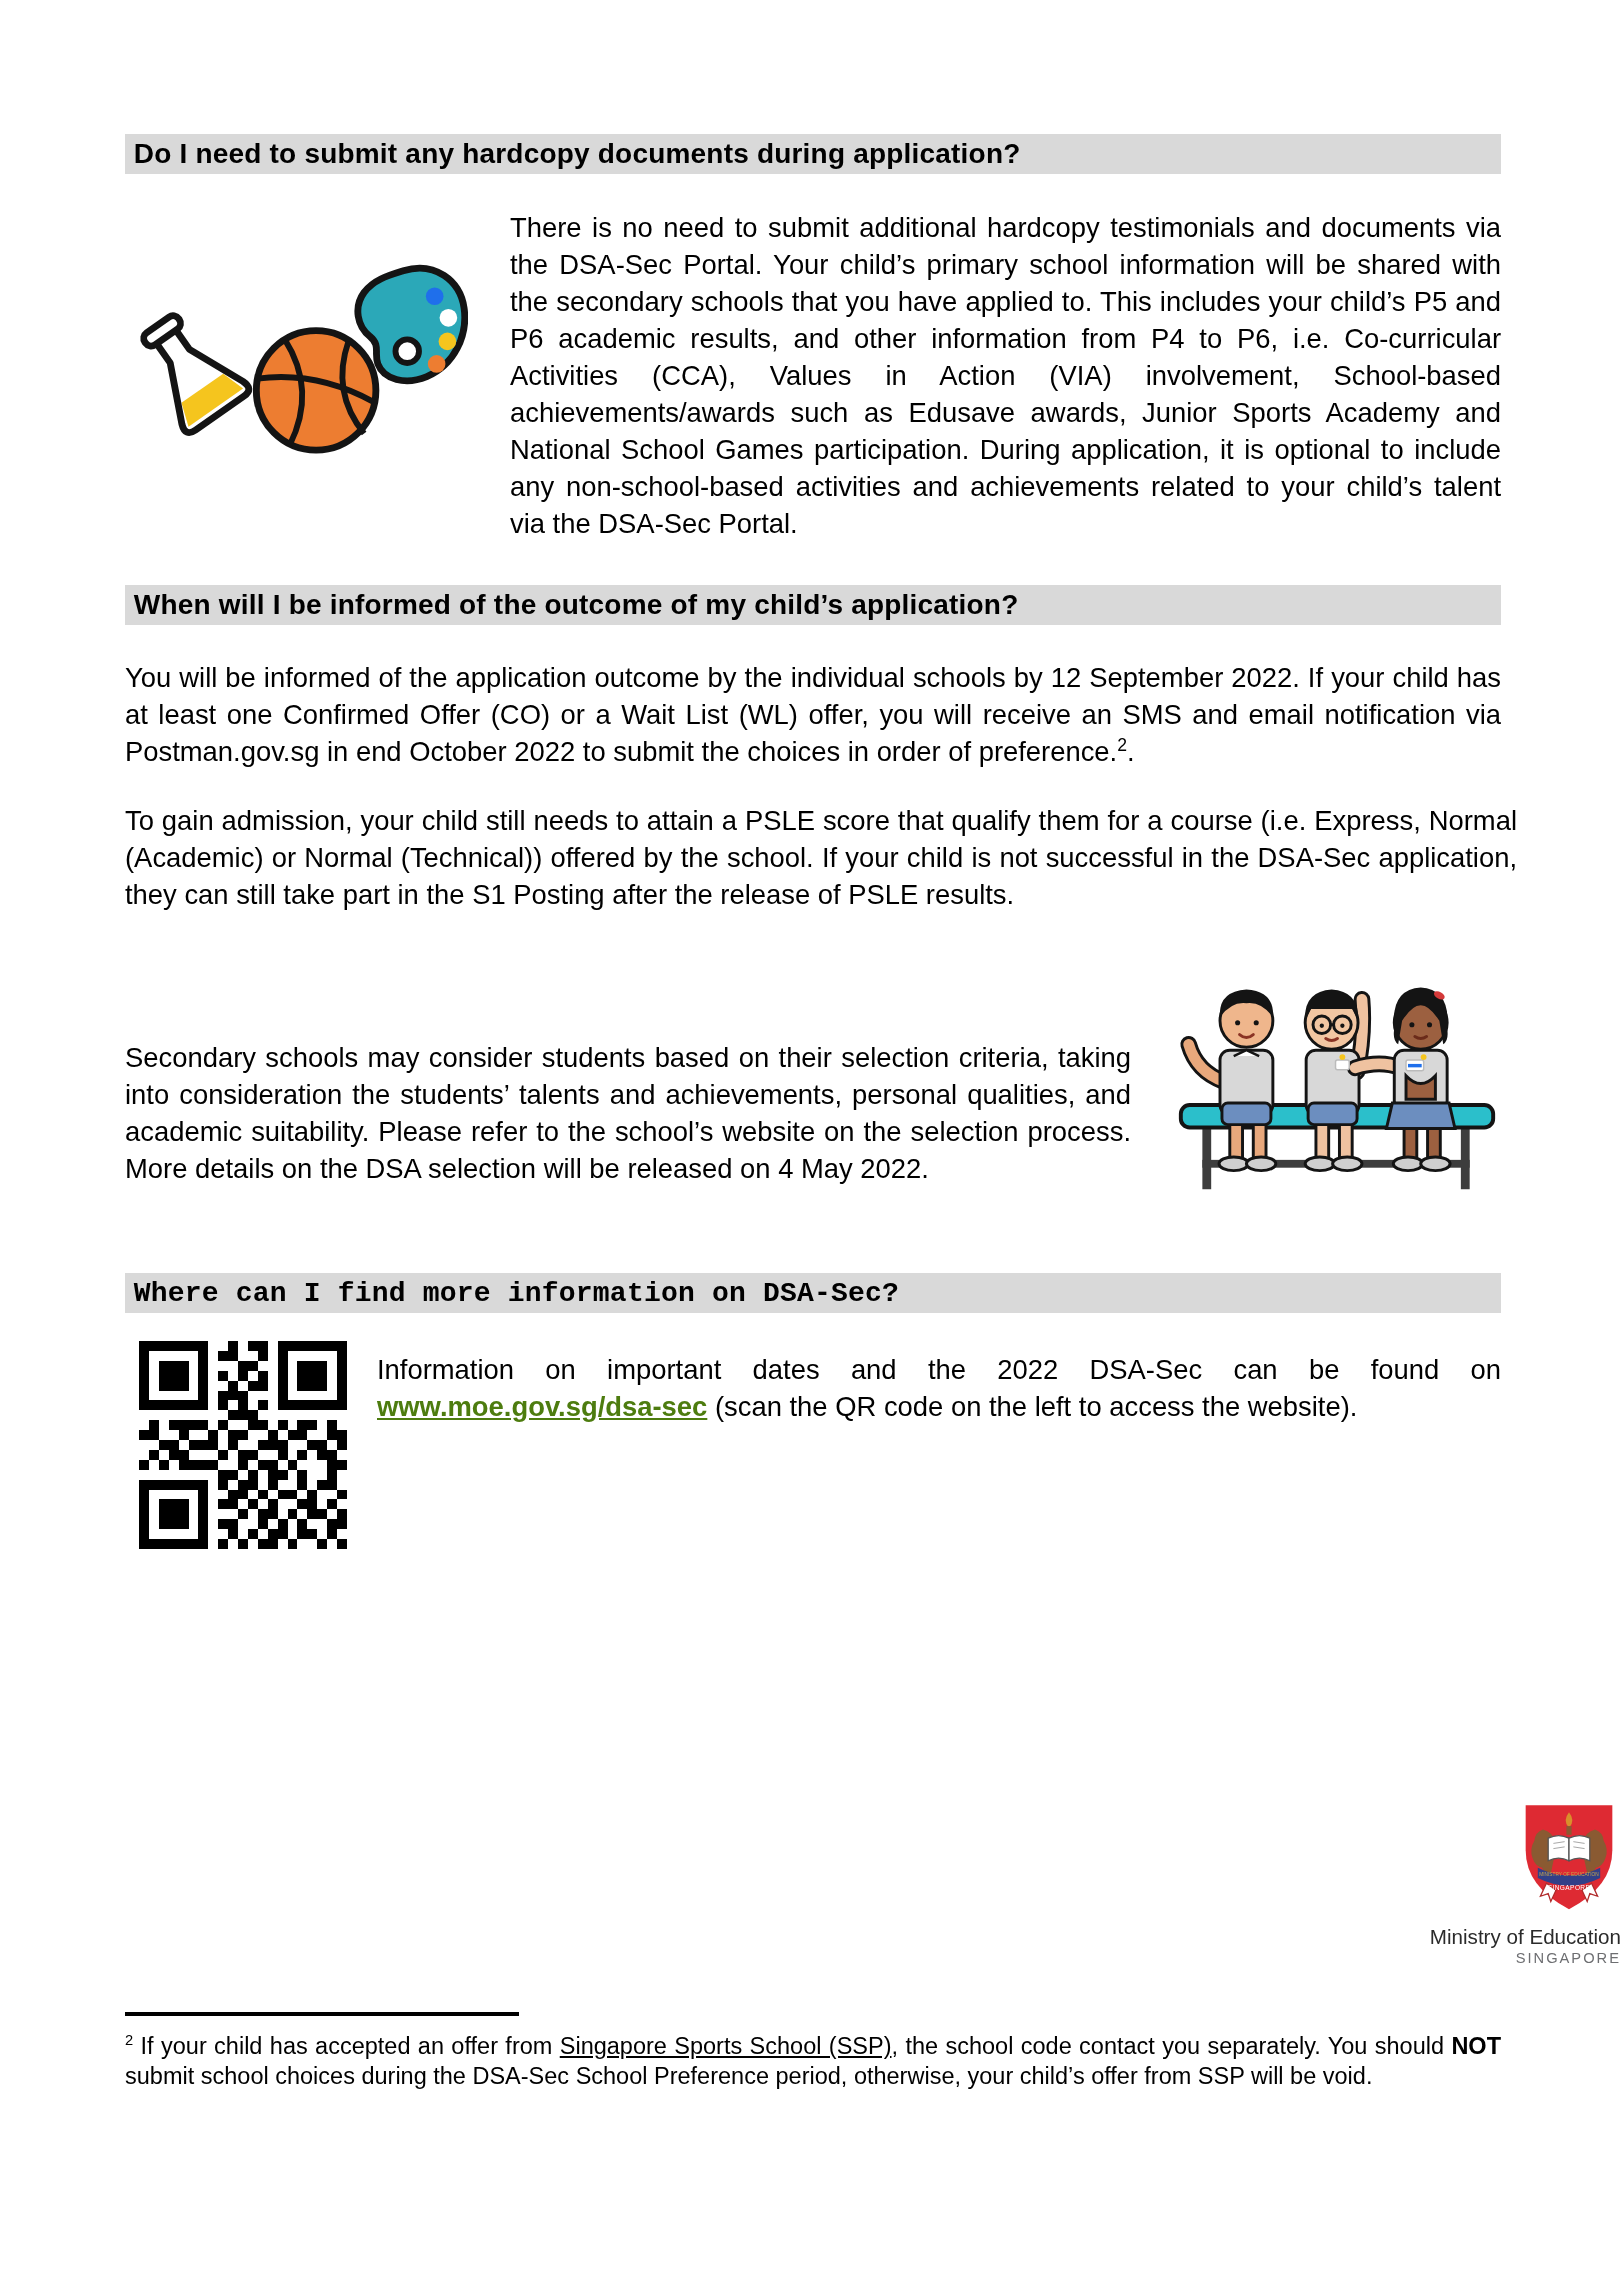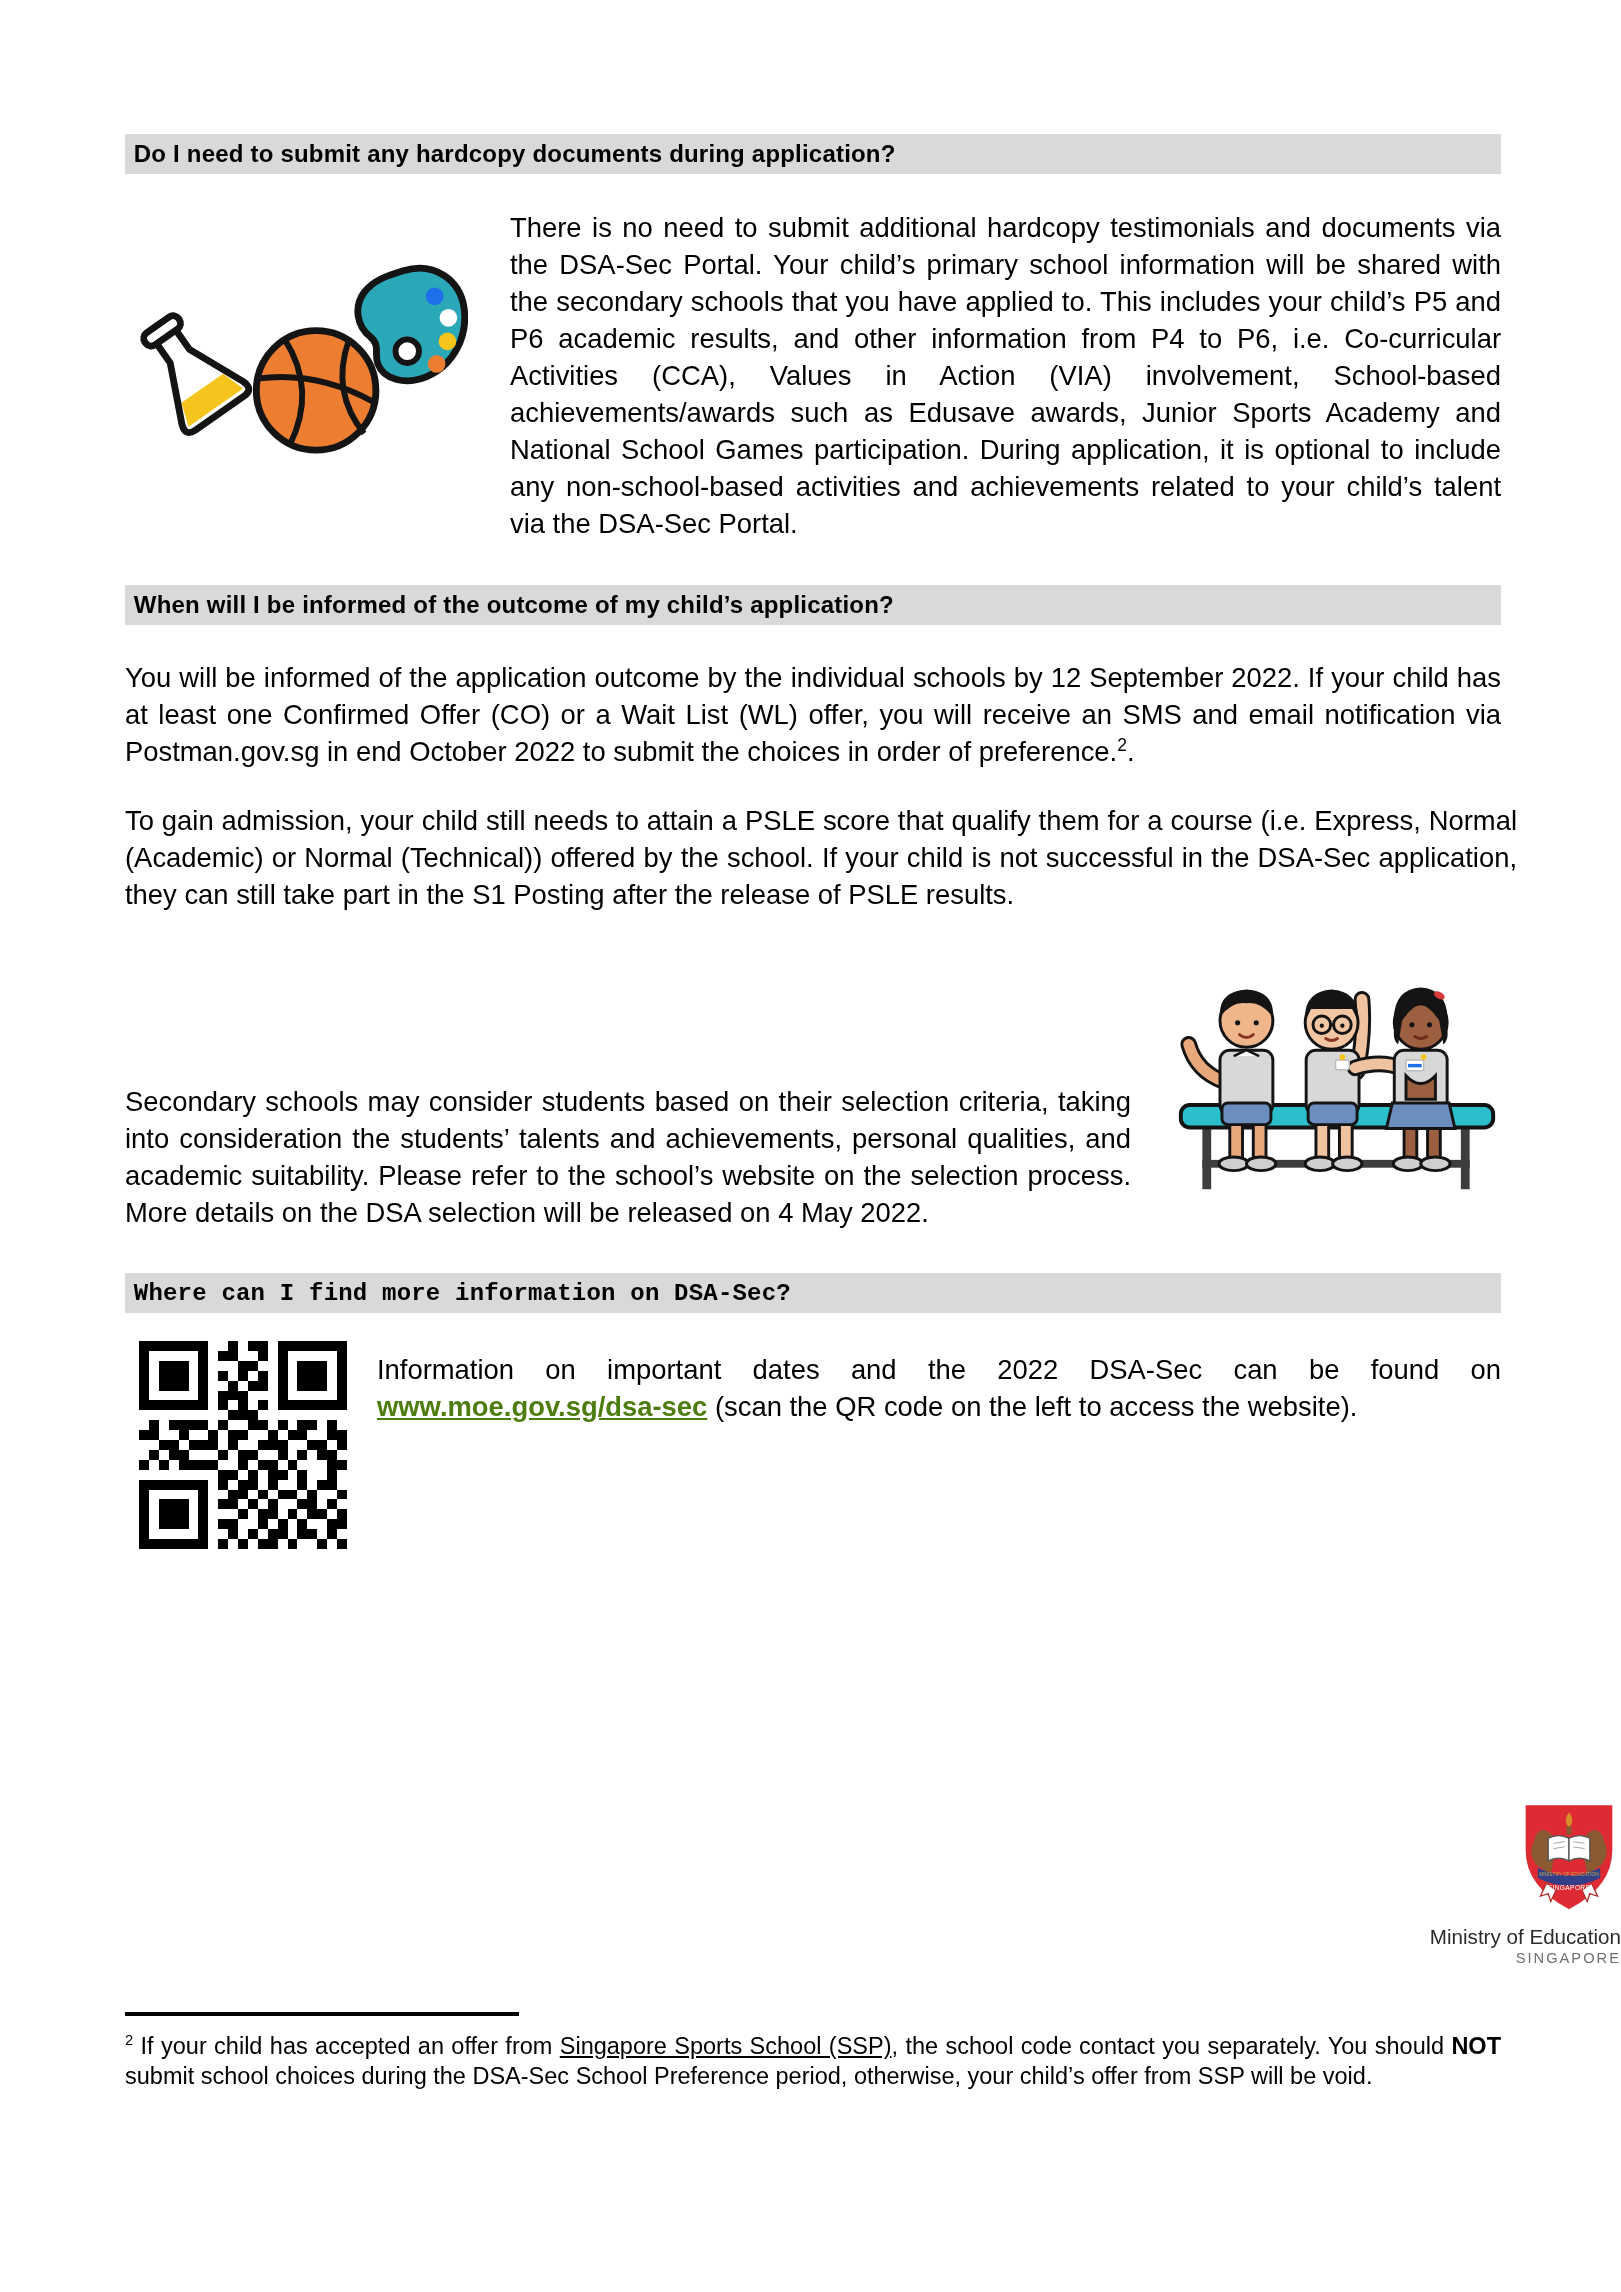--- a/index.html
+++ b/index.html
@@ -12,21 +12,21 @@
     color:#000;
     overflow:hidden;
   }
   .heading-bar {
     position:absolute;
     left:125px;
     height:40px;
     background:#d9d9d9;
     display:flex; align-items:center;
     padding-left:8.8px;
-    font-size:24px; font-weight:bold;
+    font-size:28px; font-weight:bold;
     letter-spacing:0.2px;
   }
   .full-w { right:120px; }
   .body-text {
     position:absolute;
     font-size:27.4px; line-height:37px;
     text-align:justify;
   }
   sup.fn-ref { font-size:17.6px; line-height:0; vertical-align:super; }
   a.moe-link { color:#4d7c0f; font-weight:bold; text-decoration:underline; }
@@ -92,21 +92,21 @@
 
   <div class="heading-bar full-w" style="top:585px;">
     <span>When will I be informed of the outcome of my child’s application?</span>
   </div>
 
   <div class="body-text" style="left:125px; right:120px; top:659px;"><span>You will be informed of the application outcome by the individual schools by 12 September 2022. If your child has at least one Confirmed Offer (CO) or a Wait List (WL) offer, you will receive an SMS and email notification via Postman.gov.sg in end October 2022 to submit the choices in order of preference.</span><sup class="fn-ref">2</sup><span>.</span></div>
 
   <div class="body-text" style="left:125px; right:104px; top:802px;">To gain admission, your child still needs to attain a PSLE score that qualify them for a course (i.e. Express, Normal (Academic) or Normal (Technical)) offered by the school. If your child is not successful in the DSA-Sec application, they can still take part in the S1 Posting after the release of PSLE results.</div>
 
 
-  <div class="body-text" style="left:125px; width:1006px; top:1039px;margin-top:44px;">Secondary schools may consider students based on their selection criteria, taking into consideration the students’ talents and achievements, personal qualities, and academic suitability. Please refer to the school’s website on the selection process. More details on the DSA selection will be released on 4 May 2022.</div>
+  <div class="body-text" style="left:125px; width:1006px; top:1039px;">Secondary schools may consider students based on their selection criteria, taking into consideration the students’ talents and achievements, personal qualities, and academic suitability. Please refer to the school’s website on the selection process. More details on the DSA selection will be released on 4 May 2022.</div>
 
   <svg style="position:absolute; left:1173px; top:966px;" width="328" height="235" viewBox="0 0 335 240">
 
     <g>
       <rect x="30" y="164" width="9" height="64" fill="#3d3d3d"></rect>
       <rect x="294" y="164" width="9" height="64" fill="#3d3d3d"></rect>
       <rect x="30" y="198" width="273" height="8" fill="#3d3d3d"></rect>
       <rect x="8" y="142" width="319" height="23" rx="9" fill="#2BBFCB" stroke="#141414" stroke-width="4"></rect>
     </g>
 

